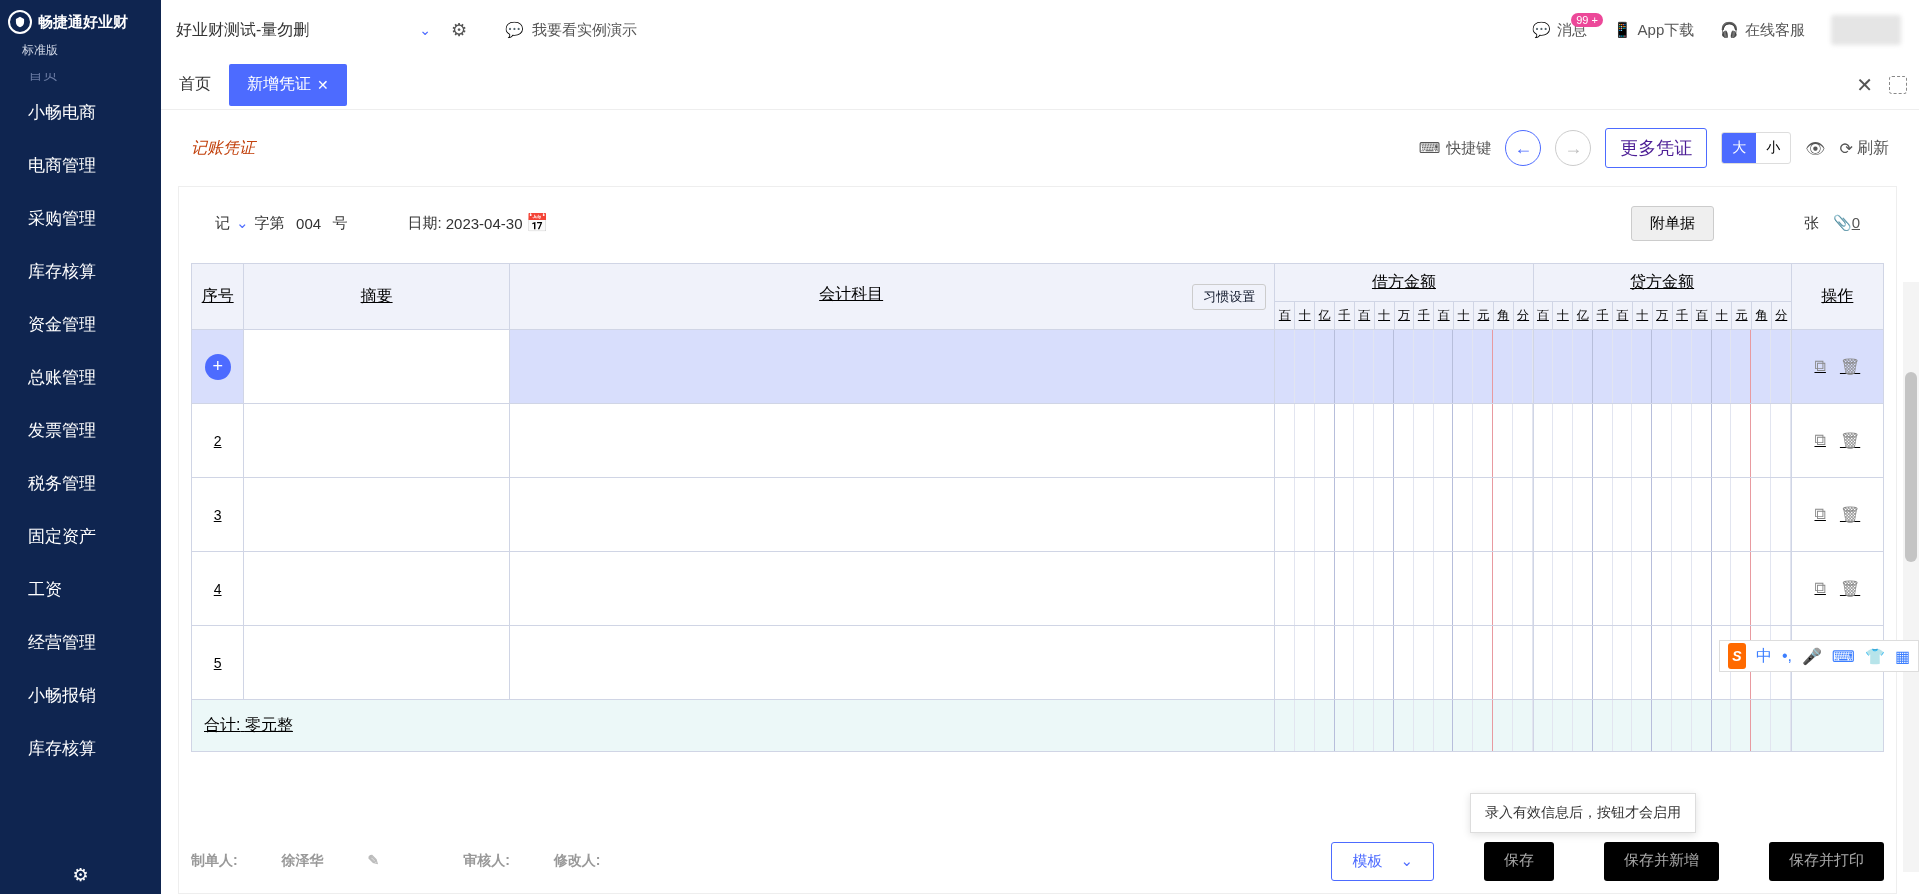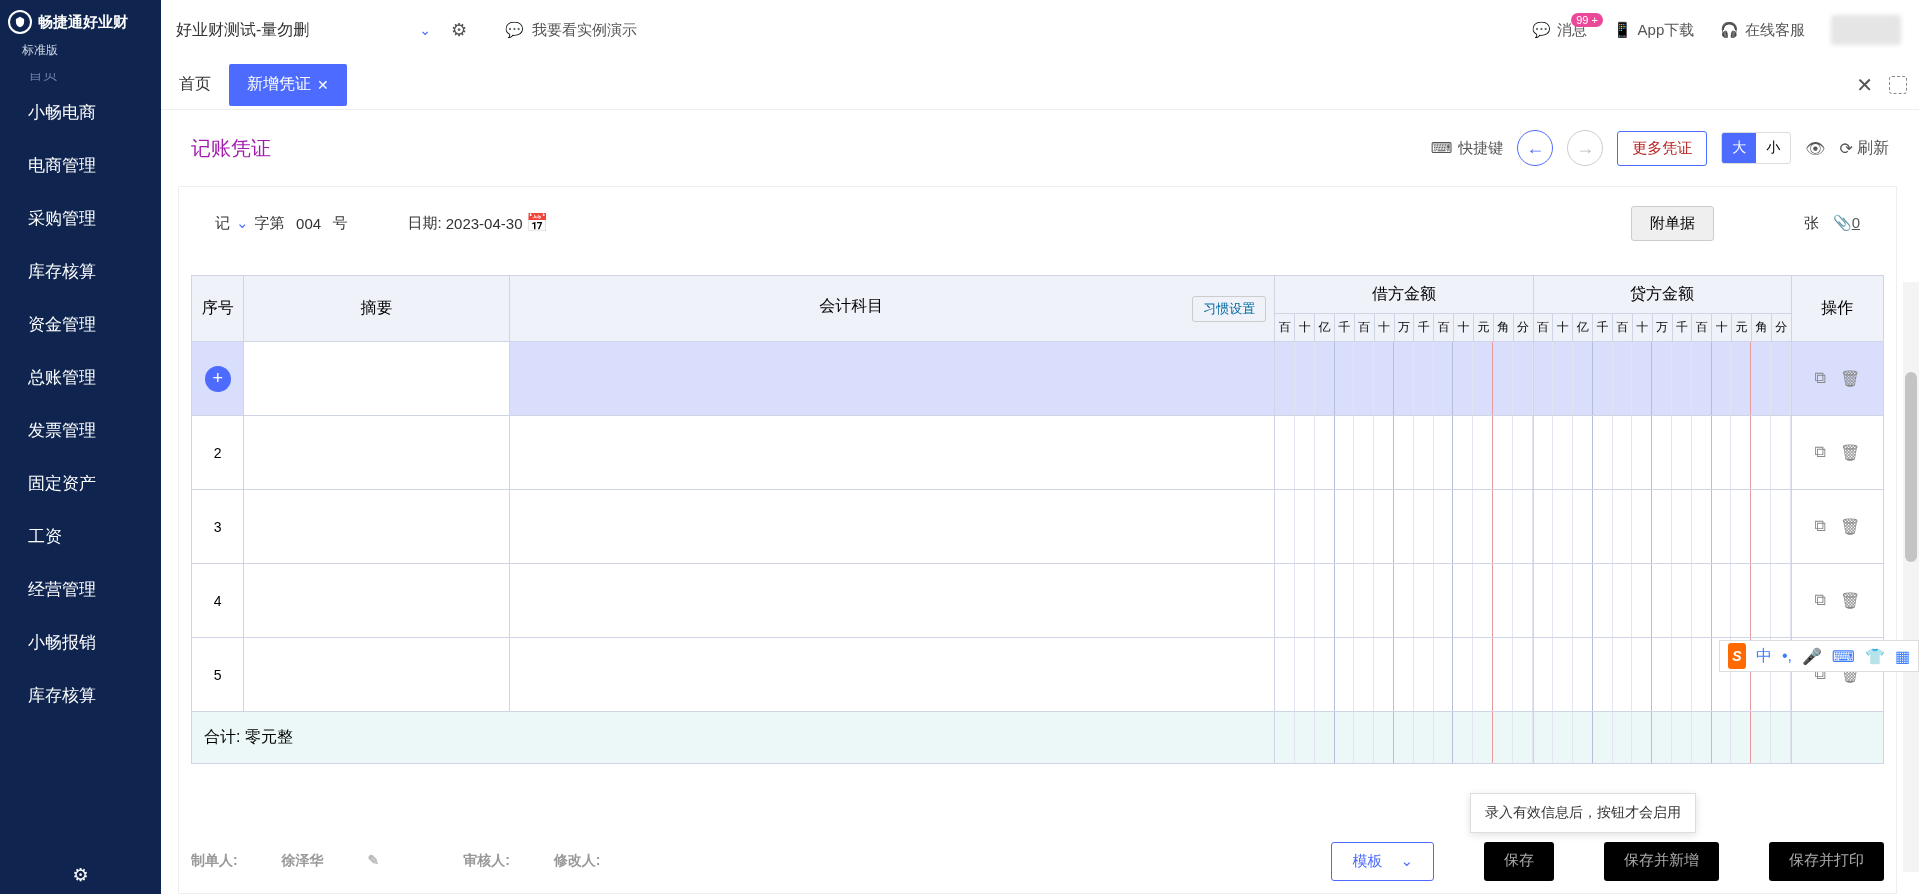--- a/index.html
+++ b/index.html
@@ -25,47 +25,47 @@
 .avatar-blur { width:70px; height:30px; background:#e5e5e5; filter:blur(2px); border-radius:3px; }
 .tabs { position:absolute; left:161px; top:60px; right:0; height:50px; display:flex; align-items:center; border-bottom:1px solid #eee; }
 .tabs-left { display:flex; align-items:center; height:100%; }
 .tab { padding:0 18px; height:42px; display:flex; align-items:center; font-size:16px; color:#333; }
 .tab.active { background:#4d6bff; color:#fff; border-radius:2px; }
 .tab-close { margin-left:6px; font-size:14px; }
 .tabs-right { position:absolute; right:12px; display:flex; align-items:center; gap:16px; }
 .close-x { font-size:20px; color:#555; }
 .fs-icon { width:18px; height:18px; border:1.5px dashed #888; border-radius:3px; }
 .toolbar { position:absolute; left:161px; top:110px; right:0; height:76px; display:flex; align-items:center; padding:0 30px; }
-.page-title { font-size:20px; color:#a21caf; }
+.page-title { font-size:16px; color:#c2410c;font-style:italic; }
 .toolbar-right { margin-left:auto; display:flex; align-items:center; gap:14px; }
 .shortcut { display:flex; align-items:center; gap:6px; color:#555; font-size:15px; }
 .nav-btn { width:36px; height:36px; border:1px solid #4d6bff; border-radius:50%; display:flex; align-items:center; justify-content:center; color:#4d6bff; font-size:18px; }
 .nav-btn.disabled { border-color:#ccc; color:#bbb; }
-.more-voucher { border:1px solid #4d6bff; color:#b91c1c; padding:7px 14px; border-radius:3px; font-size:15px; }
+.more-voucher { border:1px solid #4d6bff; color:#4c1d95; padding:7px 14px; border-radius:3px; font-size:18px; }
 .size-toggle { display:flex; border:1px solid #ddd; border-radius:3px; overflow:hidden; }
 .size-btn { padding:6px 10px; font-size:14px; }
 .size-btn.active { background:#4d6bff; color:#fff; }
 .eye-icon,.refresh { color:#555; font-size:16px; display:flex; align-items:center; gap:4px; }
 .content { position:absolute; left:178px; top:186px; right:22px; bottom:0; border:1px solid #eee; }
 .voucher-head { height:72px; display:flex; align-items:center; padding:0 36px; font-size:15px; color:#333; }
 .vh-input { width:48px; border:none; text-align:center; font-size:15px; color:#333; }
 .chev-blue { color:#4d6bff; margin:0 6px; }
 .vh-spacer { width:60px; }
 .date-box { display:flex; align-items:center; gap:4px; }
 .cal-icon { color:#4d6bff; font-size:18px; }
 .attach-btn { margin-left:auto; border:1px solid #ccc; padding:7px 18px; border-radius:3px; font-size:15px; }
 .sheets { margin-left:90px; color:#333; }
 .clip { margin-left:14px; color:#555; }
-.table-wrap { position:relative; margin:16px 12px; }
+.table-wrap { position:relative; margin:4px 12px;text-decoration:underline; }
 .v-table { width:100%; border-collapse:collapse; font-size:14px; }
 .v-table th,.v-table td { border:1px solid #d0d5e5; text-align:center; }
 .v-table thead th { background:#f0f2fa; font-weight:500; }
 .th-top th { height:38px; font-size:16px; }
 .th-sub th { height:28px; font-size:12px; width:19px; }
-.habit-btn { float:right; margin-right:8px; border:1px solid #ccc; padding:3px 10px; border-radius:3px; font-size:13px; color:#0369a1; }
+.habit-btn { float:right; margin-right:8px; border:1px solid #ccc; padding:3px 10px; border-radius:3px; font-size:13px; color:#0f172a; }
 .v-table td { height:74px; }
 .col-idx { width:50px; }
 .col-summary { width:254px; }
 .col-subject { width:732px; }
 .col-ops { width:88px; }
 tr.row-active td { background:#d8defc; }
 tr.row-active .col-summary-cell { background:#fff; padding:6px; }
 .summary-input { width:100%; height:56px; border:none; outline:none; resize:none; font-size:14px; }
 .add-circle { width:26px; height:26px; border-radius:50%; background:#4d6bff; color:#fff; display:inline-flex; align-items:center; justify-content:center; font-size:18px; }
 .row-ops { color:#888; font-size:16px; display:flex; justify-content:center; gap:14px; }
@@ -104,20 +104,21 @@
   <div class="edition">标准版</div>
   <div class="nav-list">
     <div class="nav-item clipped">首页</div>
     <div class="nav-item">小畅电商</div>
     <div class="nav-item">电商管理</div>
     <div class="nav-item">采购管理</div>
     <div class="nav-item">库存核算</div>
     <div class="nav-item">资金管理</div>
     <div class="nav-item">总账管理</div>
     <div class="nav-item">发票管理</div>
+    <div class="nav-item">税务管理</div>
     <div class="nav-item">固定资产</div>
     <div class="nav-item">工资</div>
     <div class="nav-item">经营管理</div>
     <div class="nav-item">小畅报销</div>
     <div class="nav-item">库存核算</div>
   </div>
   <div class="gear-btn">⚙</div>
 </div>
 
 <div class="topbar">

